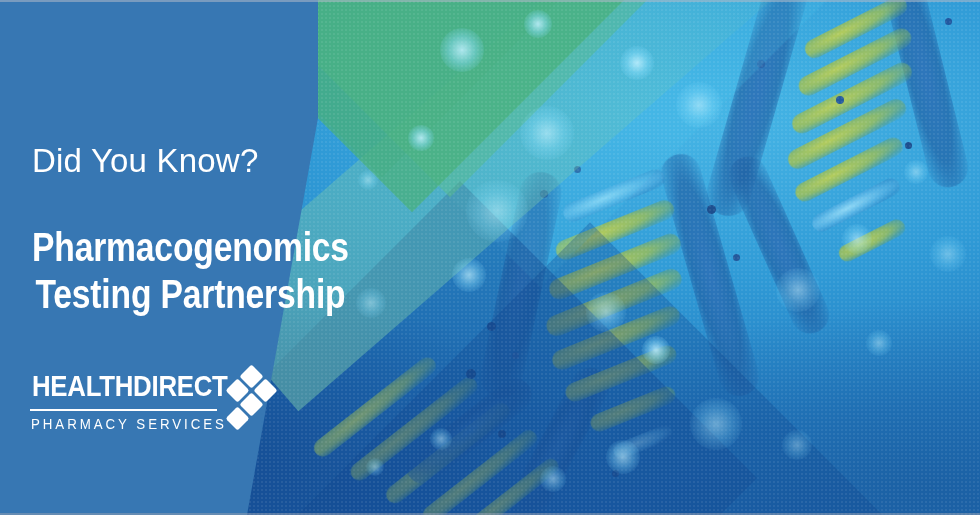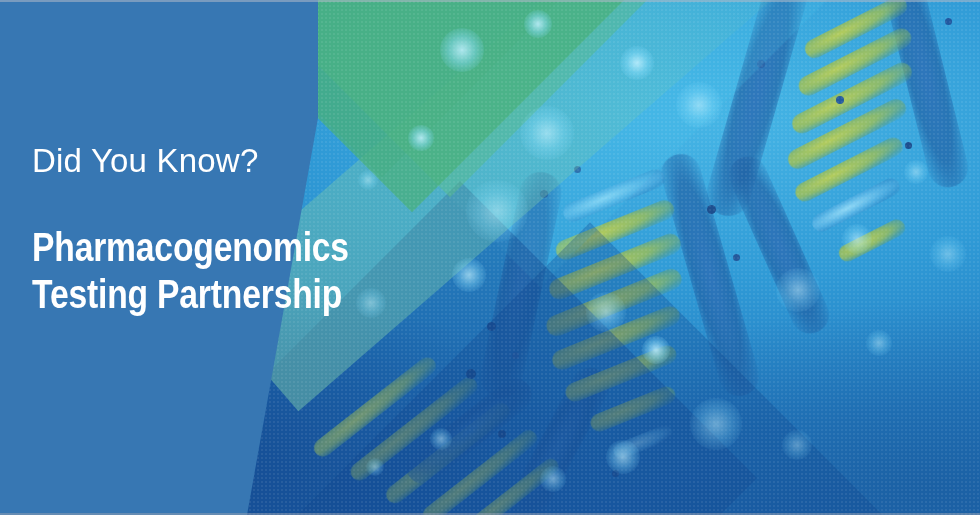--- a/index.html
+++ b/index.html
@@ -3,20 +3,21 @@
 <meta charset="utf-8">
 <style>
   html,body{margin:0;padding:0;background:#fff;}
   body{font-family:"Liberation Sans",sans-serif;}
 
   #banner{
     position:relative;
     width:980px;height:515px;
     overflow:hidden;
     background:#2c7fc4;
+    text-align:center;
   }
 
   
   .bg-base{
     position:absolute;inset:0;
     background:
       radial-gradient(120% 95% at 72% 22%, #47b6e6 0%, #2f9ad6 34%, #2279bf 63%, #1c5ea8 100%);
   }
   .bg-deep{
     position:absolute;inset:0;
@@ -255,17 +256,29 @@
 
   <div id="panel"></div>
 
   <div class="copy" id="kicker">Did You Know?</div>
 
   <div class="copy" id="headline">
     <span class="hl">Pharmacogenomics</span>
     <span class="hl">Testing Partnership</span>
   </div>
 
+  <div id="logo">
+    <div id="logo-word">HEALTHDIRECT</div>
+    <div id="logo-rule"></div>
+    <div id="logo-sub">PHARMACY SERVICES</div>
+    <div id="logo-diamonds">
+      <i style="left:22px;top:2px;"></i>
+      <i style="left:8px;top:16px;"></i>
+      <i style="left:36px;top:16px;"></i>
+      <i style="left:22px;top:30px;"></i>
+      <i style="left:8px;top:44px;"></i>
+    </div>
+  </div>
 
   <div class="seam top"></div>
   <div class="seam bot"></div>
 
 </div>
 
 </body></html>

